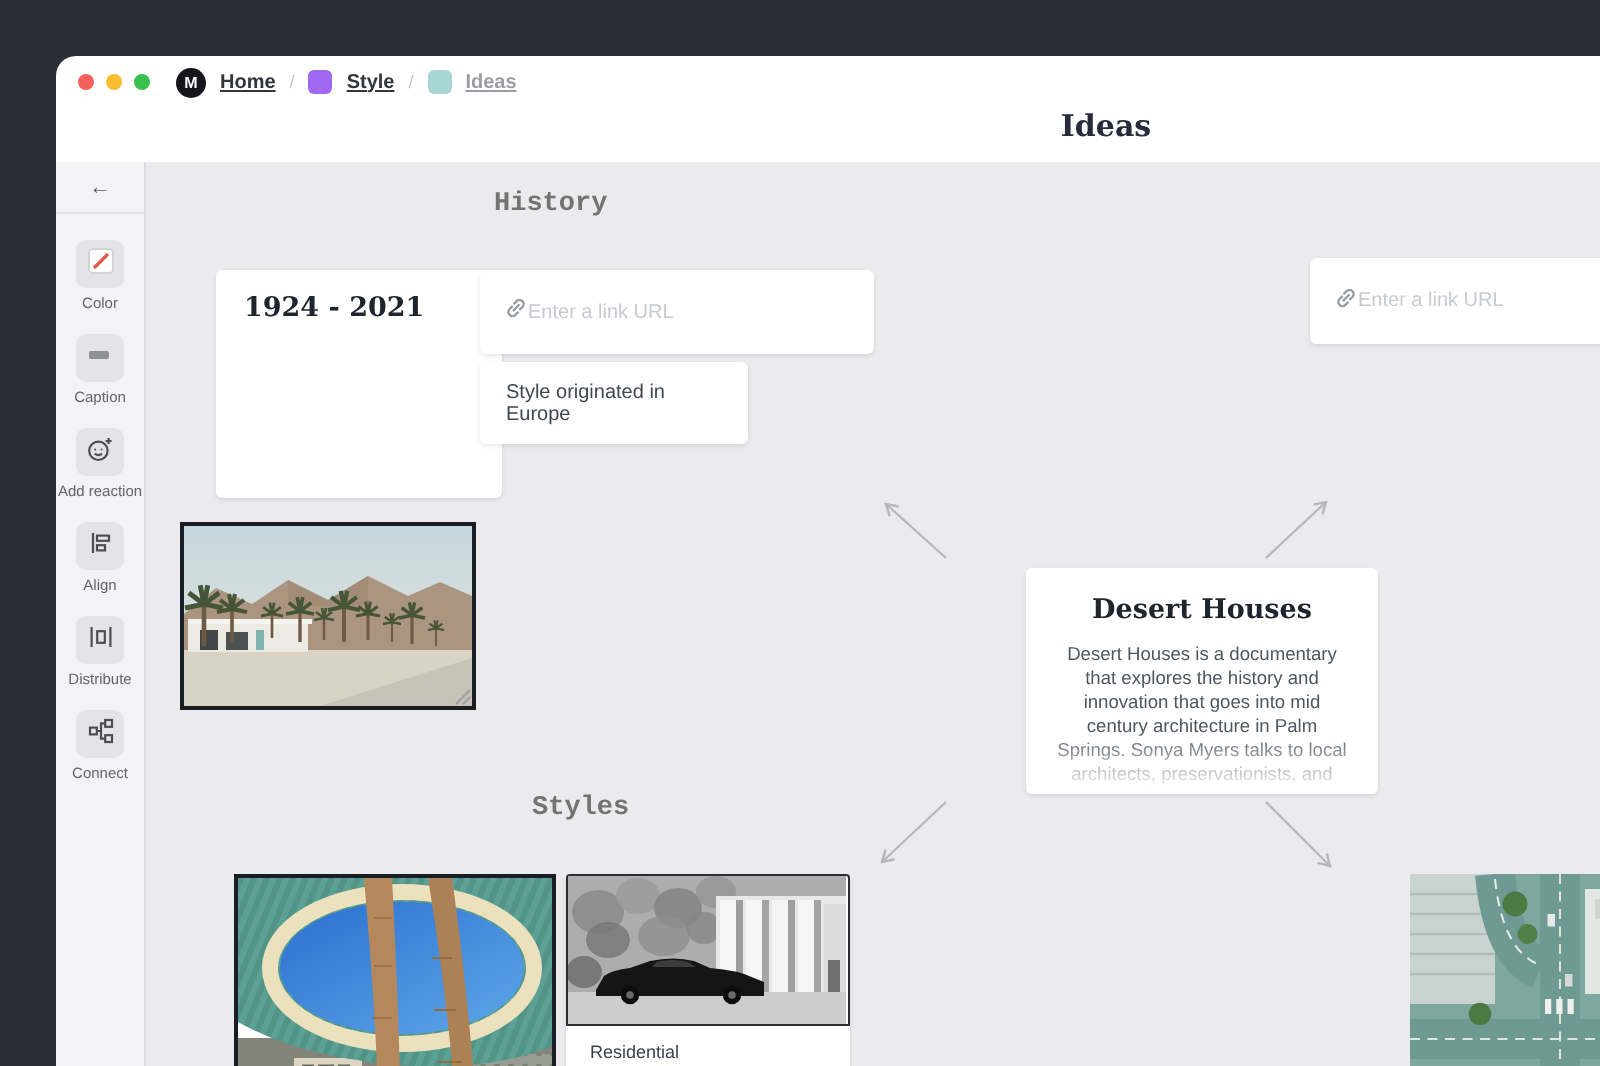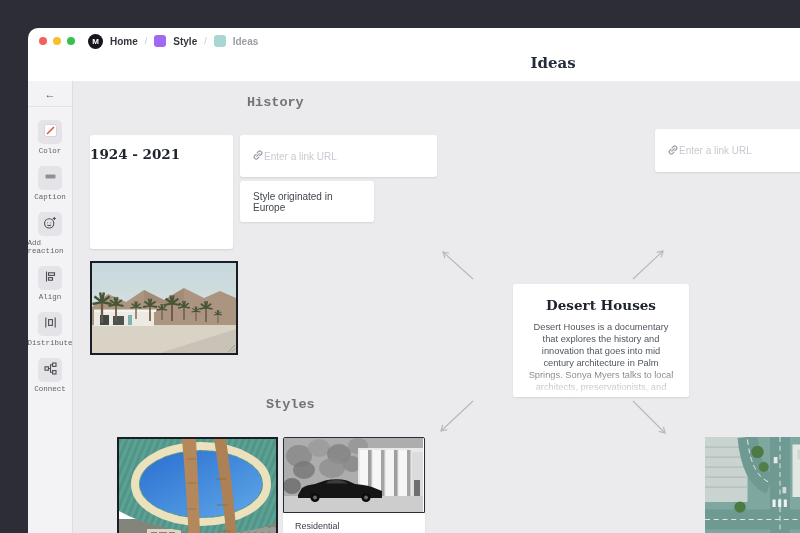--- a/index.html
+++ b/index.html
@@ -13,45 +13,45 @@
     background:#ffffff; border-top-left-radius:10px; overflow:hidden;
   }
   
   .topbar { height:26px; display:flex; align-items:center; padding-left:11px; }
   .dots { display:flex; gap:6px; }
   .dot { width:8px; height:8px; border-radius:50%; cursor:pointer; }
   .dot.red{ background:#f4605a; } .dot.yellow{ background:#f9bd30; } .dot.green{ background:#38c24d; }
   .crumbs { display:flex; align-items:center; gap:7px; margin-left:13px; font-size:10px; font-weight:bold; color:#32353d; }
   .logo { width:15px; height:15px; border-radius:50%; background:#15151b; color:#fff;
           font-size:8px; font-weight:bold; display:flex; align-items:center; justify-content:center; }
-  .crumb { cursor:pointer; }
+  .crumb { cursor:pointer;text-decoration:underline; }
   .crumb-sep { color:#c6c6cb; font-weight:normal; font-size:9px; }
   .crumb-icon { width:12px; height:12px; border-radius:3px; }
   .films-ic { background:#a168f2; } .ideas-ic { background:#a9d6d3; }
   .crumb-current { color:#9b9ba3; }
   
   .titlebar { height:27px; display:flex; justify-content:center; align-items:flex-start; }
   .board-title { font-family:"DejaVu Serif", serif; font-size:15px; font-weight:bold; color:#262c3c; margin:0; }
   
   .main { display:flex; height:667px; }
   .sidebar { width:45px; flex:none; background:#f3f3f5; border-right:1px solid #dddde1;
              display:flex; flex-direction:column; align-items:center; }
   .back-btn { width:100%; padding:7px 0 6px; text-align:center; color:#5a5a64; font-size:11px;
               border:none; background:none; cursor:pointer; border-bottom:1px solid #e3e3e7; }
   .tools { display:flex; flex-direction:column; align-items:center; margin-top:13px; gap:11px; }
-  .tool { display:flex; flex-direction:column; align-items:center; gap:3px;font-family:Liberation Mono, monospace; }
+  .tool { display:flex; flex-direction:column; align-items:center; gap:3px; }
   .tool-btn { width:24px; height:24px; border-radius:5px; background:#e4e4e8; border:none; padding:0;
               display:flex; align-items:center; justify-content:center; cursor:pointer; }
   .tool-label { font-size:7.5px; color:#63636d; }
   
   .canvas { flex:1; position:relative; background:#ebebed; overflow:hidden; }
   .sec-heading { position:absolute; font-family:Liberation Mono, monospace; font-weight:bold;
                  font-size:13.5px; color:#737373; margin:0; cursor:pointer; }
   .card { position:absolute; background:#fff; border-radius:3px; box-shadow:0 1px 2px rgba(20,20,43,.10); }
-  .note-card { left:17px; top:54px; width:143px; min-height:114px; padding:11px 0 12px; cursor:pointer; }
+  .note-card { left:35px; top:54px; width:143px; min-height:114px; padding:11px 14px 12px; cursor:pointer; }
   .note-title { font-family:"DejaVu Serif", serif; font-size:13.5px; font-weight:bold; color:#20242f; margin:0 0 7px; }
   .note-body { font-size:9.3px; line-height:1.27; color:#555b66; margin:0; }
   .link-card { display:flex; align-items:center; gap:0; padding:0 12px; cursor:text; }
   .link-card-1 { left:167px; top:54px; width:197px; height:42px; }
   .link-card-2 { left:582px; top:48px; width:224px; height:43px; }
   .link-ph { font-size:10px; color:#c7cad0; }
   .style-card { left:167px; top:100px; width:134px; height:41px; display:flex; align-items:center;
                 padding:0 13px; font-size:10px; color:#41464f; cursor:pointer; }
   .photo { position:absolute; border:2px solid #1a1d23; background:#fff; cursor:pointer; }
   .photo svg { display:block; }

